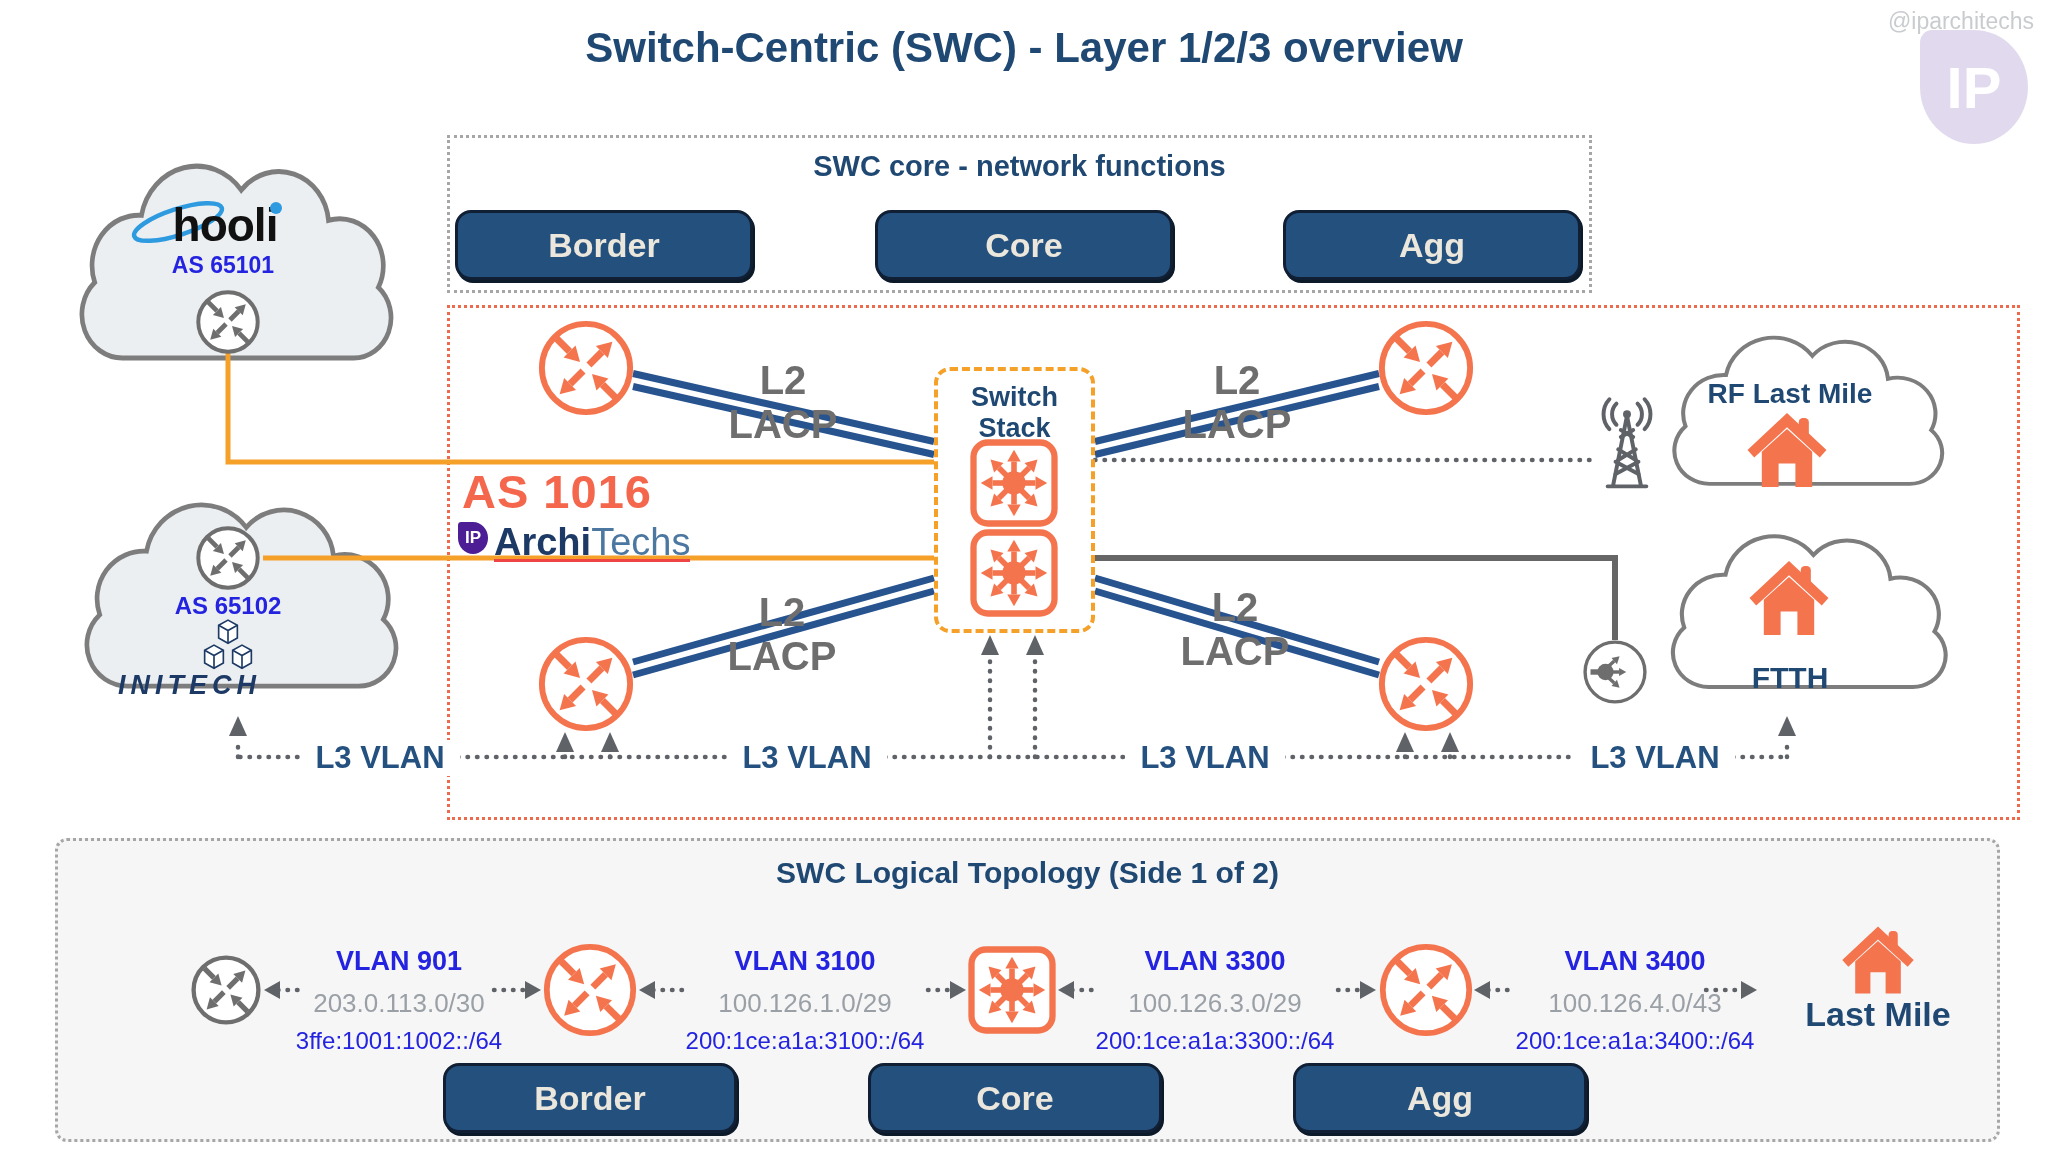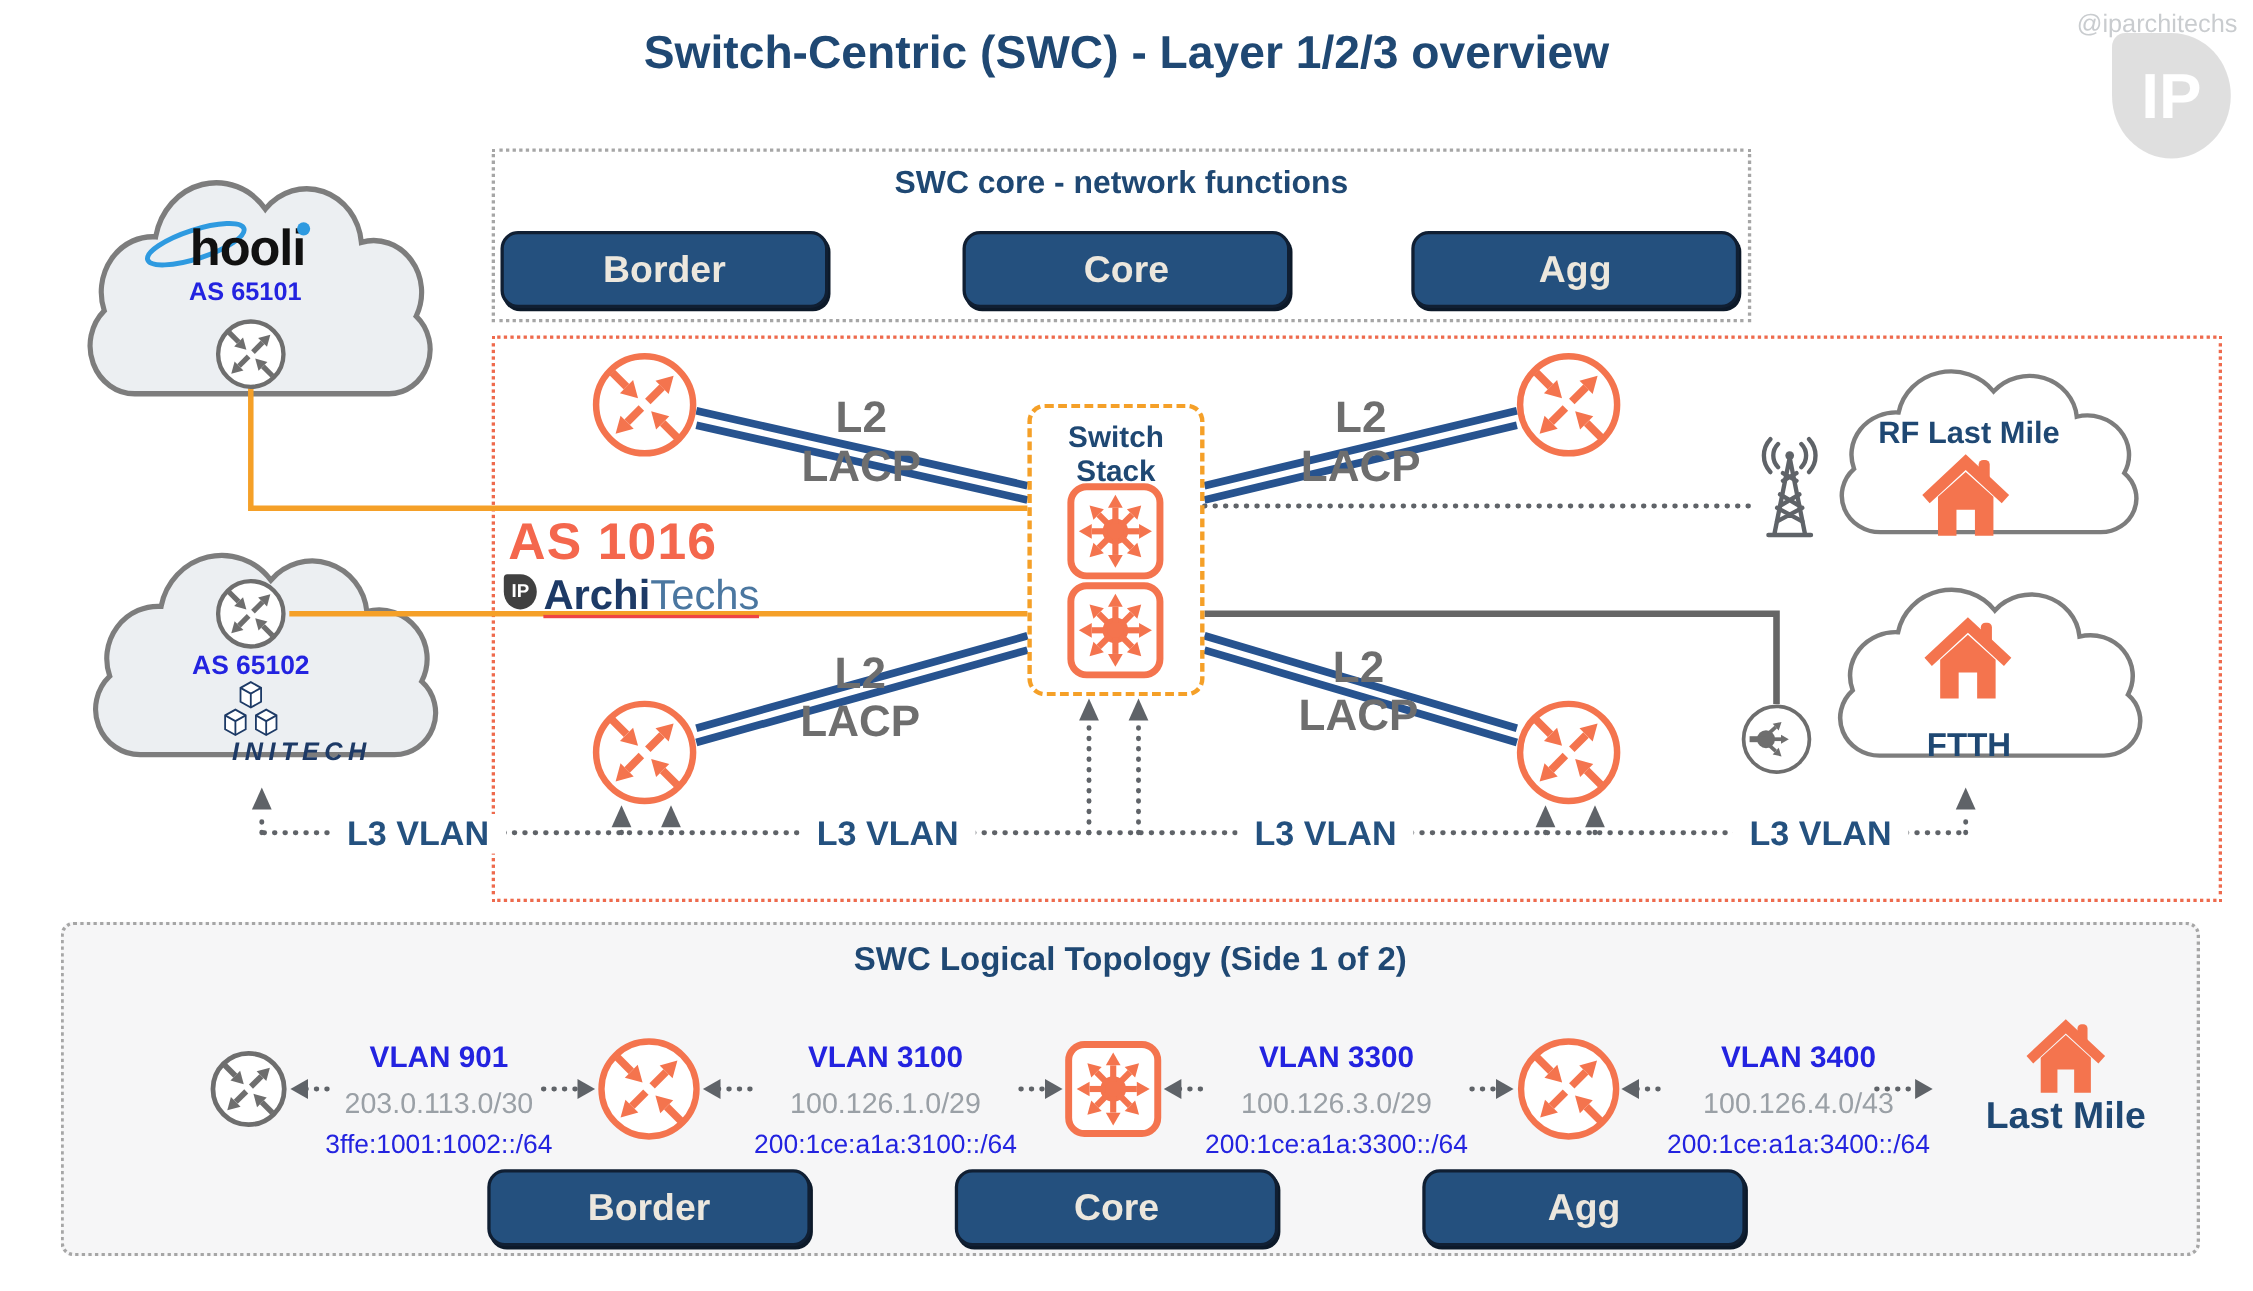--- a/index.html
+++ b/index.html
@@ -19,30 +19,30 @@
   .sectitle{font-weight:bold;color:#1f4873;text-align:center;}
   .pill{position:absolute;background:#24507e;border:3px solid #101f33;border-radius:16px;
         color:#ece7dd;font-weight:bold;font-size:34px;display:flex;align-items:center;justify-content:center;
         box-shadow:2px 3px 0 #0c1929;box-sizing:border-box;}
   .llabel{position:absolute;width:170px;text-align:center;font-weight:bold;font-size:40px;color:#6e6e6e;line-height:44px;}
   .l3label{position:absolute;width:160px;text-align:center;top:740px;font-weight:bold;font-size:31px;color:#24517f;background:#fff;}
   .cloudlabel{position:absolute;text-align:center;font-weight:bold;color:#1f4873;}
   .asn{position:absolute;text-align:center;font-weight:bold;color:#2323e0;}
   .as1016{position:absolute;left:462px;top:464px;font-size:47px;font-weight:bold;color:#f4674d;letter-spacing:1px;}
   .brandrow{position:absolute;left:458px;top:513px;display:flex;align-items:center;gap:6px;}
-  .ipdrop{background:#404040;border-radius:12% 55% 55% 55%;display:flex;align-items:center;justify-content:center;
+  .ipdrop{background:#4c1d95;border-radius:12% 55% 55% 55%;display:flex;align-items:center;justify-content:center;
           color:#fff;font-weight:bold;}
   .brandtext{font-size:38px;font-weight:bold;border-bottom:3px solid #ef4444;line-height:34px;margin-top:12px;}
   .brandtext .pre{color:#1d3a66;}
   .brandtext .suf{color:#4b77a0;font-weight:normal;}
   .hoolitxt{position:absolute;left:140px;top:198px;width:170px;text-align:center;
             font-size:46px;font-weight:bold;color:#111;letter-spacing:-1px;}
   .idot{position:absolute;left:270px;top:202px;width:12px;height:12px;border-radius:50%;background:#2e9ae0;}
-  .initechtxt{position:absolute;left:118px;top:670px;width:220px;text-align:right;
-              font-size:23px;font-weight:bold;font-style:italic;color:#1d3a66;letter-spacing:5px;}
+  .initechtxt{position:absolute;left:118px;top:670px;width:220px;text-align:left;
+              font-size:27px;font-weight:bold;font-style:italic;color:#1d3a66;letter-spacing:5px;}
   .vgroup{position:absolute;width:280px;text-align:center;top:946px;}
   .vlan{font-size:27px;font-weight:bold;color:#2323e0;}
   .ipv4{font-size:26px;color:#9aa0a6;margin-top:11px;}
   .ipv6{font-size:24px;color:#2323e0;margin-top:8px;}
   .wm{left:1920px;top:30px;width:108px;height:114px;font-size:58px;opacity:0.16;position:absolute;}
 </style>
 </head>
 <body>
 
 <svg width="0" height="0" style="position:absolute">

